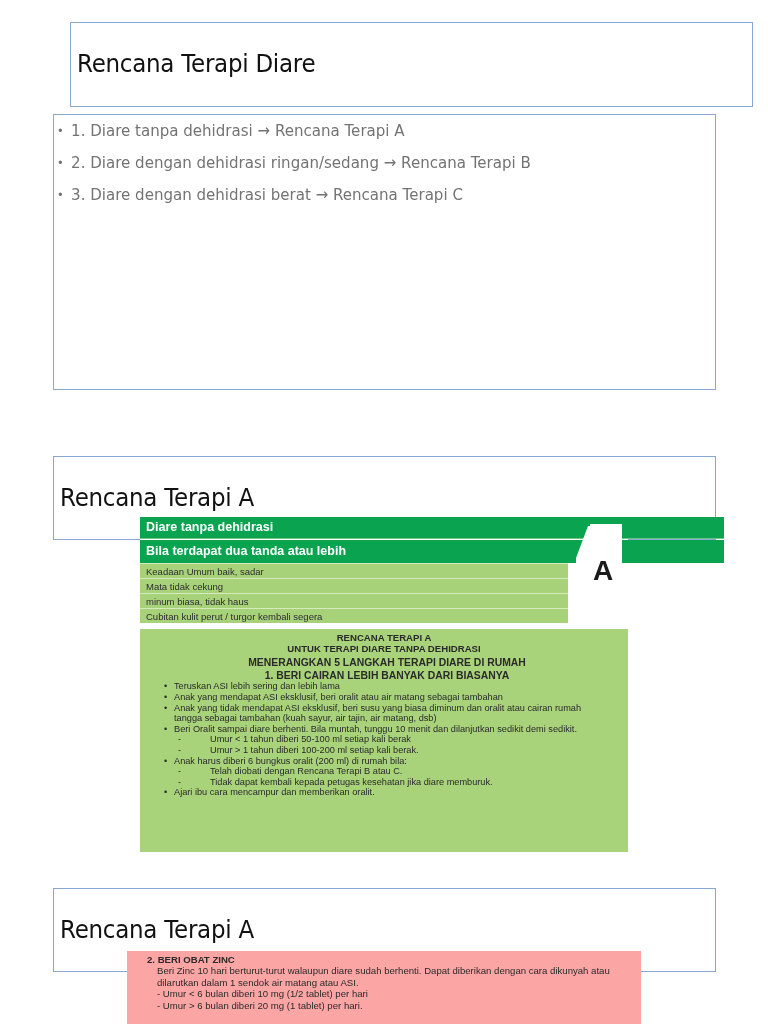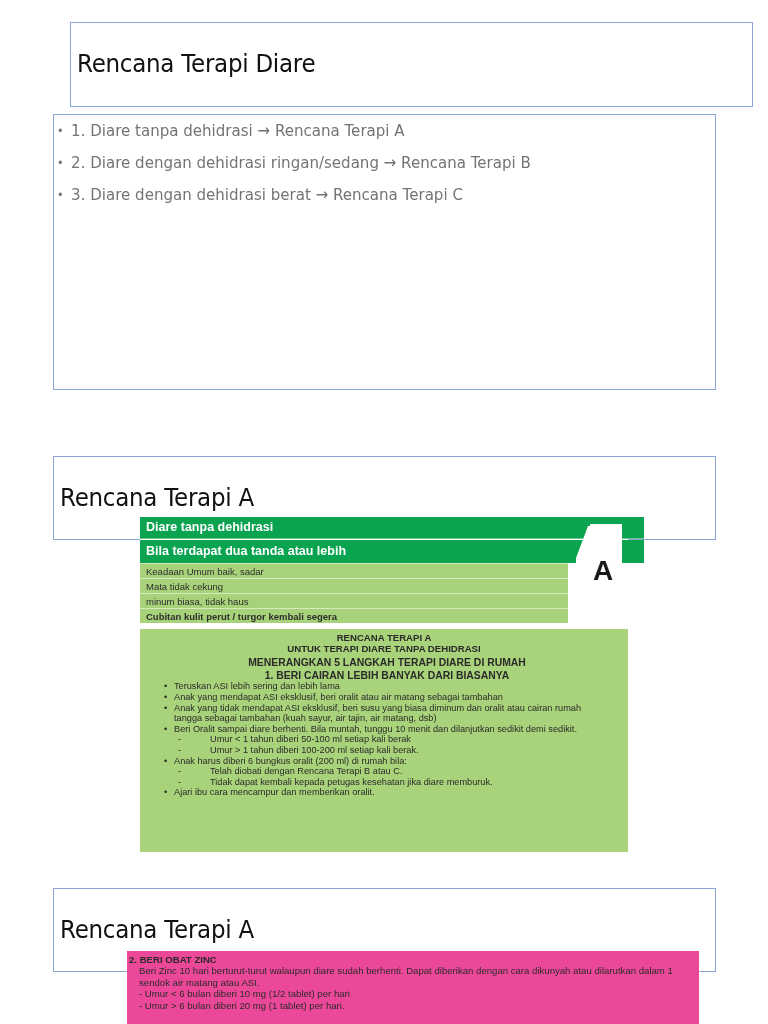--- a/index.html
+++ b/index.html
@@ -35,21 +35,21 @@
     }
     .bullets .dot { display: inline-block; width: 15px; font-size: 12px; vertical-align: top; }
 
     
     .card {
       position: absolute;
       left: 140px; top: 517px; width: 488px; height: 335px;
       background: #ffffff;
     }
     .hdr {
-      position: absolute; left: 0; width: 504px; background: #0aa350;
+      position: absolute; left: 0; width: 584px; background: #0aa350;
       color: #fff; font-weight: 700; font-size: 12.5px; padding-left: 6px;
       font-family: "Liberation Sans", sans-serif;
     }
     .hdr1 { top: 0; height: 22px; line-height: 20px; border-bottom: 1px solid #6cc68a; }
     .hdr2 { top: 23px; height: 23px; line-height: 22px; }
     .sign {
       position: absolute; left: 0; width: 428px; height: 15px;
       background: #a8d27a; font-size: 9.5px; line-height: 15px; padding-left: 6px;
       color: #2d2d2d; border-top: 1px solid #d5ebbd;
     }
@@ -67,23 +67,23 @@
     }
     .plan .center { text-align: center; font-weight: 700; font-size: 9.6px; }
     .plan .h { font-weight: 700; font-size: 10.4px; padding-left: 6px; text-align: center; }
     .plan ul { list-style: none; }
     .plan .b { padding-left: 34px; position: relative; }
     .plan .b::before { content: "\2022"; position: absolute; left: 24px; }
     .plan .d { padding-left: 70px; position: relative; }
     .plan .d::before { content: "-"; position: absolute; left: 38px; }
 
     .card2 {
-      position: absolute; left: 127px; top: 951px; width: 572px; height: 73px;
-      background: #ec4899; color: #2a2a2a; font-size: 9.6px; line-height: 11.4px;
-      padding: 3px 2px;
+      position: absolute; left: 127px; top: 951px; width: 514px; height: 73px;
+      background: #fca5a5; color: #2a2a2a; font-size: 9.6px; line-height: 11.4px;
+      padding: 3px 20px;
     }
     .card2 .h { font-weight: 700; }
     .card2 .p { padding-left: 10px; }
   </style>
 </head>
 <body>
 
 <div class="box" style="left:70px;top:22px;width:683px;height:85px;">
   <div class="slide-title" style="left:6px;top:26px;">Rencana Terapi Diare</div>
 </div>
@@ -97,21 +97,21 @@
 <div class="box" style="left:53px;top:456px;width:663px;height:84px;">
   <div class="slide-title" style="left:6px;top:26px;">Rencana Terapi A</div>
 </div>
 
 <div class="card">
   <div class="hdr hdr1">Diare tanpa dehidrasi</div>
   <div class="hdr hdr2">Bila terdapat dua tanda atau lebih</div>
   <div class="sign" style="top:46px;">Keadaan Umum baik, sadar</div>
   <div class="sign" style="top:61px;">Mata tidak cekung</div>
   <div class="sign" style="top:76px;">minum biasa, tidak haus</div>
-  <div class="sign" style="top:91px;font-weight:bold;">Cubitan kulit perut / turgor kembali segera</div>
+  <div class="sign" style="top:91px;">Cubitan kulit perut / turgor kembali segera</div>
   <svg class="badge" viewBox="0 0 46 100" preserveAspectRatio="none">
     <polygon points="14,0 46,0 46,100 14,100 0,86 24,50 0,50 14,14" fill="#ffffff"></polygon>
     <polygon points="12,2 46,2 46,98 12,98 -6,50" fill="#ffffff"></polygon>
   </svg>
   <div class="badge-letter">A</div>
 
   <div class="plan">
     <div style="height:4px;"></div>
     <div class="center">RENCANA TERAPI  A</div>
     <div class="center">UNTUK TERAPI DIARE TANPA DEHIDRASI</div>

